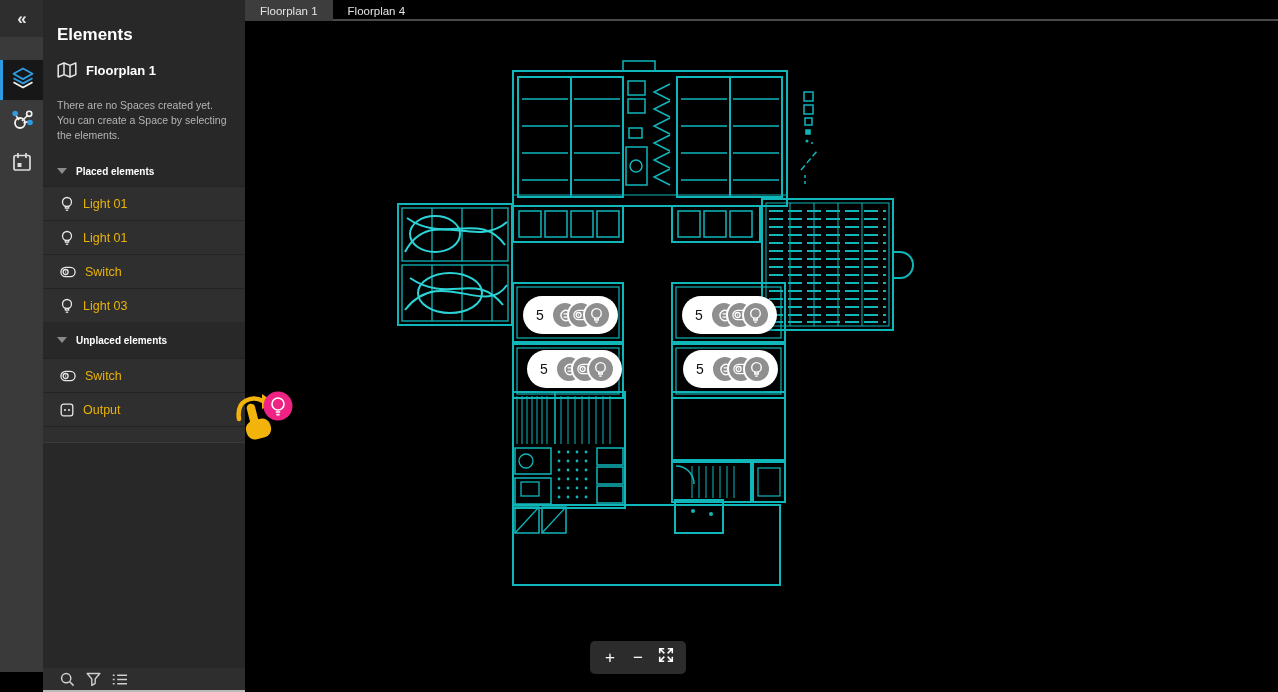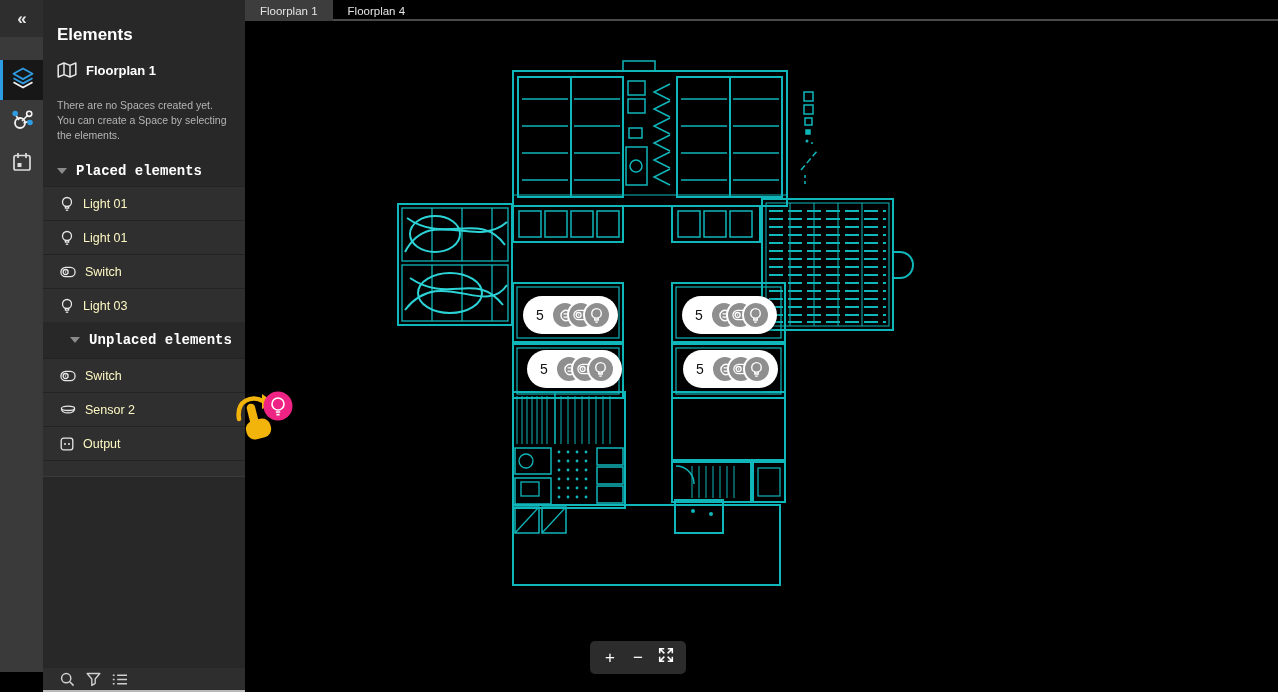--- a/index.html
+++ b/index.html
@@ -15,26 +15,26 @@
   .rail-item.first { margin-top:23px; }
   .rail-item.active { background:#171717; border-left:3px solid #2e9ce3; }
 
   
   .panel { position:absolute; left:43px; top:0; width:202px; height:668px; background:#282828; color:#fff; }
   .panel-title { font-size:17px; font-weight:bold; padding:12px 0 0 14px;margin-top:13px; }
   .floorplan-row { display:flex; align-items:center; gap:9px; padding-left:14px; margin-top:17px; }
   .floorplan-row .lbl { font-size:13px; font-weight:bold; }
   .hint { width:188px; padding-left:14px; margin-top:20px; font-size:10.5px; line-height:15px; color:#b5b5b5; }
   .sec-head { display:flex; align-items:center; gap:9px; padding-left:14px; height:30px; margin-top:13px; cursor:pointer; }
-  .sec-head.second { height:36px; margin-top:0;justify-content:center; }
+  .sec-head.second { height:36px; margin-top:0; }
   .sec-head .tri { width:0; height:0; border-left:5px solid transparent; border-right:5px solid transparent; border-top:6px solid #8a8a8a; }
-  .sec-head .sec-lbl { font-size:14px; font-weight:bold;font-family:Liberation Mono, monospace; }
+  .sec-head .sec-lbl { font-size:10px; font-weight:bold; }
   .el-row { display:flex; align-items:center; gap:9px; height:34px; padding-left:17px;
             background:#2f2f2f; border-top:1px solid #232323; cursor:pointer; }
-  .el-row .el-lbl { font-size:12.5px; color:#fef9c3; }
+  .el-row .el-lbl { font-size:12.5px; color:#eab308; }
   .el-row.highlight { background:#474747; }
   .el-row.empty { height:17px; border-bottom:1px solid #3a3a3a; }
   .el-ic { color:#e8e8e8; display:flex; }
   .panel-footer { position:absolute; left:43px; bottom:0; width:202px; height:24px; background:#2e2e2e;
                   display:flex; align-items:center; gap:11px; padding-left:17px; border-bottom:2px solid #b9b9b9; }
   .panel-footer .f-ic { color:#cfcfcf; display:flex; cursor:pointer; }
 
   
   .main { position:absolute; left:245px; top:0; width:1033px; height:692px; background:#000; }
   .tabbar { position:relative; height:21px; border-bottom:2px solid #4a4a4a; display:flex; z-index:5; }
@@ -226,28 +226,20 @@
       <span class="sec-lbl">Unplaced elements</span>
     </div>
 
     <div class="el-row">
       <span class="el-ic">
           <svg width="16" height="12">
             <use href="#i-switch"></use>
           </svg>
         </span>
       <span class="el-lbl">Switch</span>
-    </div>
-    <div class="el-row">
-      <span class="el-ic">
-          <svg width="16" height="10">
-            <use href="#i-sensor"></use>
-          </svg>
-        </span>
-      <span class="el-lbl">Sensor 2</span>
     </div>
     <div class="el-row">
       <span class="el-ic">
           <svg width="14" height="14">
             <use href="#i-output"></use>
           </svg>
         </span>
       <span class="el-lbl">Output</span>
     </div>
     <div class="el-row empty"></div>

